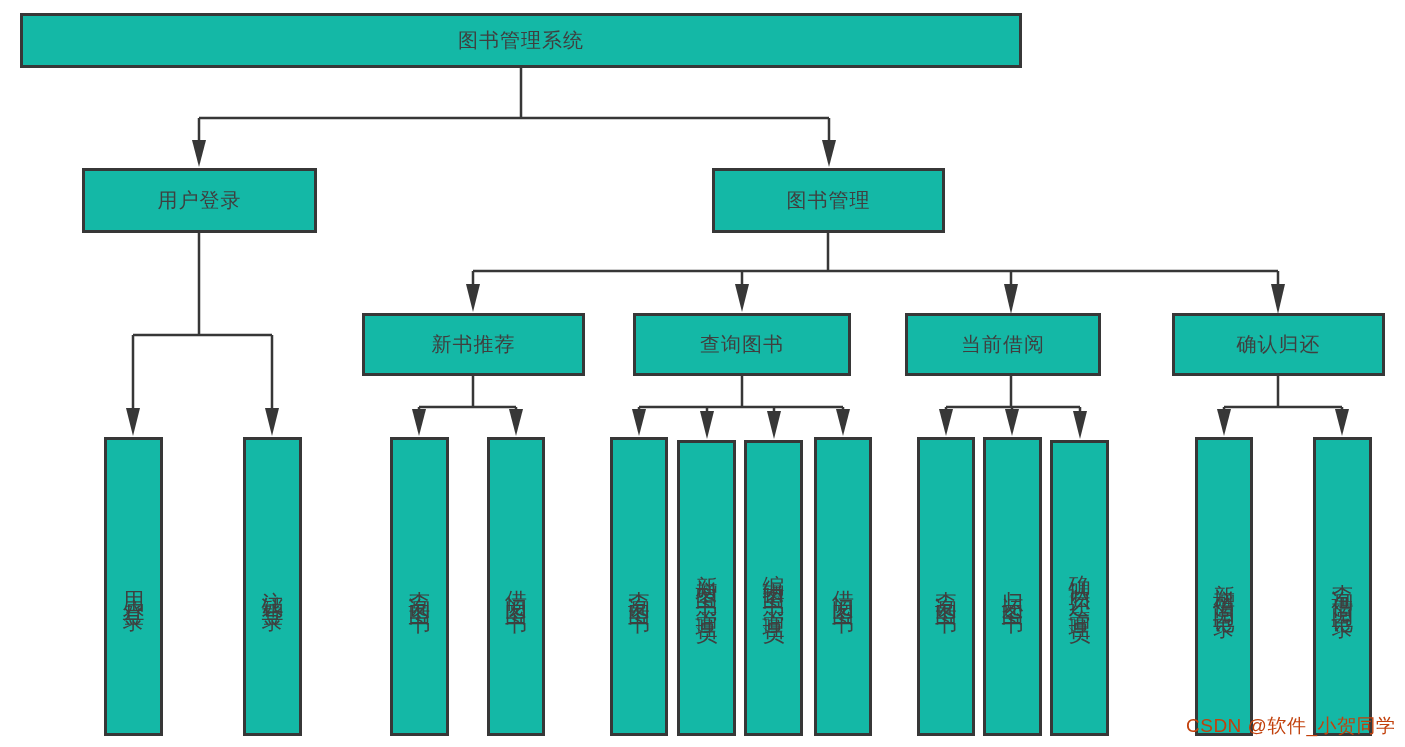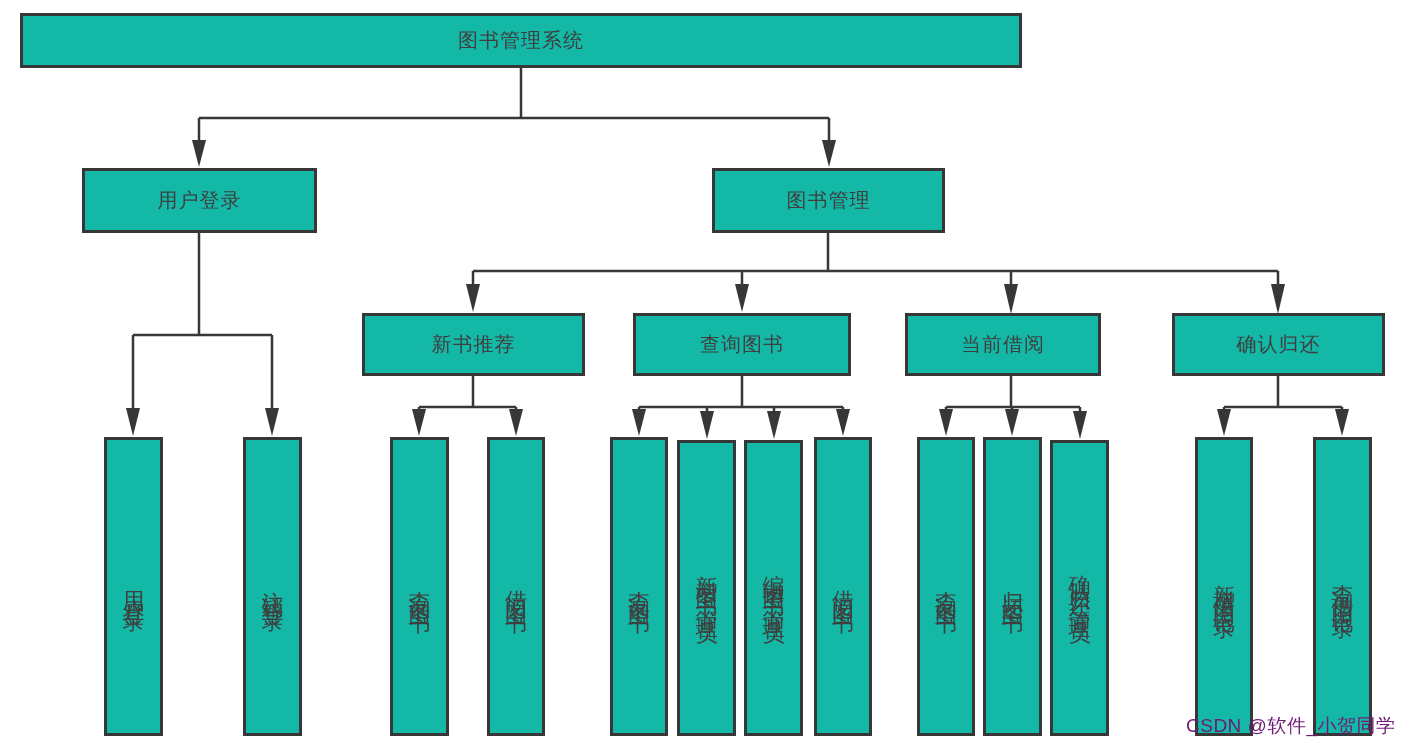--- a/index.html
+++ b/index.html
@@ -37,21 +37,21 @@
     font-size: 22px;
     letter-spacing: 7px;
     line-height: 1;
     white-space: nowrap;
   }
   .watermark {
     position: absolute;
     left: 1186px;
     top: 713px;
     font-size: 19px;
-    color: #701a75;
+    color: #c2410c;
     letter-spacing: 0.5px;
     white-space: nowrap;
     z-index: 5;
   }
 </style>
 </head>
 <body>
 
 <div class="canvas">
 

